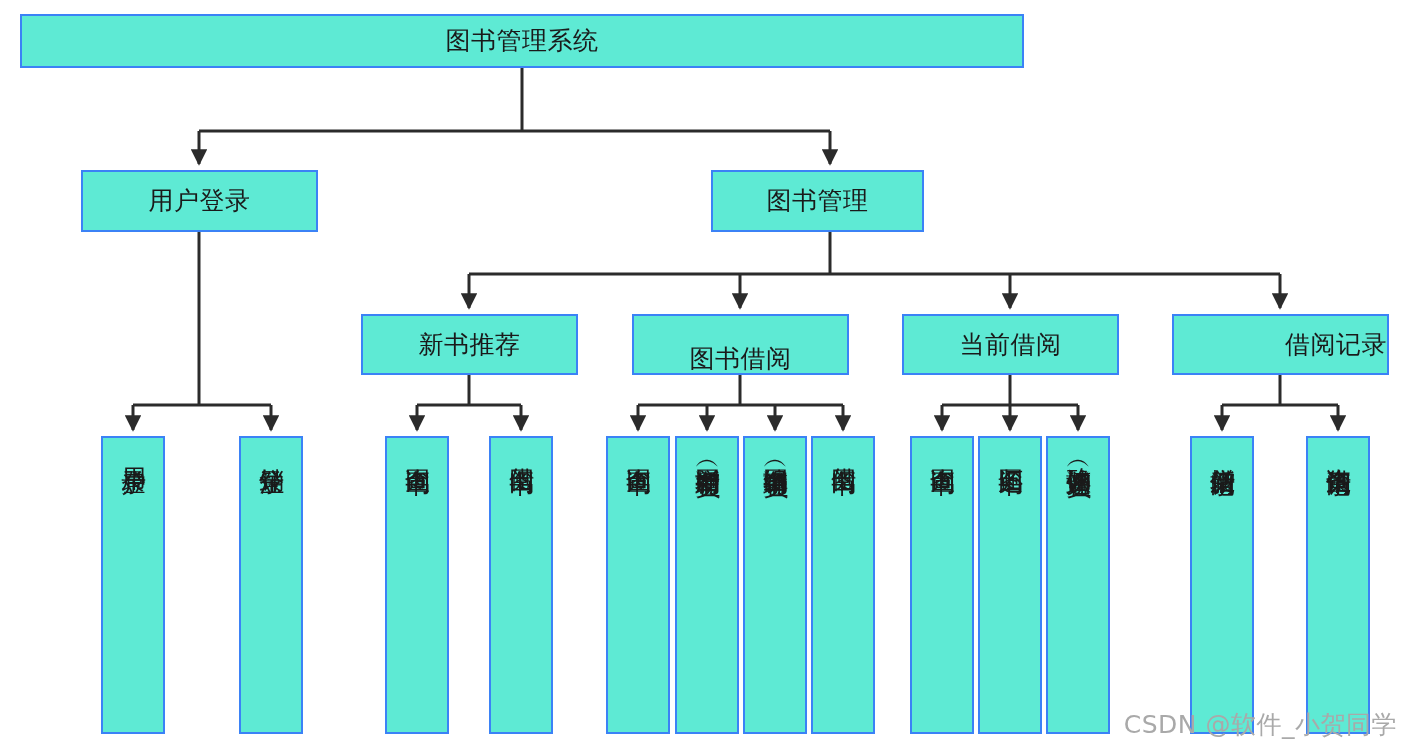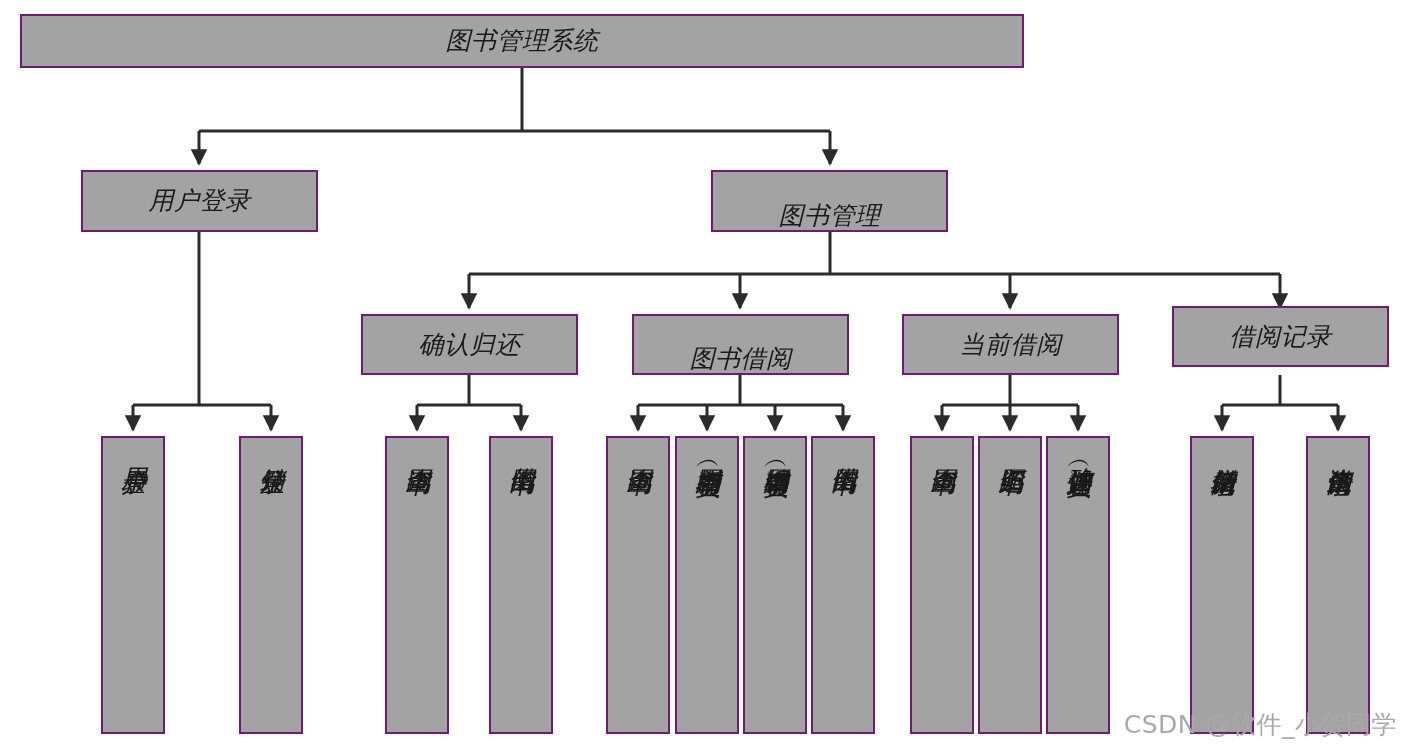--- a/index.html
+++ b/index.html
@@ -22,27 +22,26 @@
     position: absolute;
     left: 0;
     top: 0;
     width: 1405px;
     height: 747px;
     pointer-events: none;
   }
   .node {
     position: absolute;
     box-sizing: border-box;
-    background: #a3a3a3;
-    border: 2px solid #701a75;
+    background: #5eead4;
+    border: 2px solid #3b82f6;
     display: flex;
     align-items: center;
     justify-content: center;
     color: #1a1a1a;
-    font-style: italic;
   }
   .node .label {
     display: block;
     text-align: center;
     line-height: 1.18;
     letter-spacing: 0.5px;
   }
   .node-root .label,
   .node-branch .label {
     font-size: 25px;
@@ -126,34 +125,34 @@
     </g>
   </svg>
 
   <div class="node node-root" style="left:20px; top:14px; width:1004px; height:54px;">
     <span class="label">图书管理系统</span>
   </div>
 
   <div class="node node-branch" style="left:81px; top:170px; width:237px; height:62px;">
     <span class="label">用户登录</span>
   </div>
-  <div class="node node-branch" style="left:711px; top:170px; width:237px; height:62px;align-items:flex-end;">
+  <div class="node node-branch" style="left:711px; top:170px; width:213px; height:62px;">
     <span class="label">图书管理</span>
   </div>
 
   <div class="node node-branch" style="left:361px; top:314px; width:217px; height:61px;">
-    <span class="label">确认归还</span>
+    <span class="label">新书推荐</span>
   </div>
   <div class="node node-branch" style="left:632px; top:314px; width:217px; height:61px;align-items:flex-end;">
     <span class="label">图书借阅</span>
   </div>
   <div class="node node-branch" style="left:902px; top:314px; width:217px; height:61px;">
     <span class="label">当前借阅</span>
   </div>
-  <div class="node node-branch" style="left:1172px; top:306px; width:217px; height:61px;">
+  <div class="node node-branch" style="left:1172px; top:314px; width:217px; height:61px;justify-content:flex-end;">
     <span class="label">借阅记录</span>
   </div>
 
   <div class="node node-leaf" style="left:101px; top:436px; width:64px; height:298px;">
     <span class="label">用户登录</span>
   </div>
   <div class="node node-leaf" style="left:239px; top:436px; width:64px; height:298px;">
     <span class="label">注销登录</span>
   </div>
 

